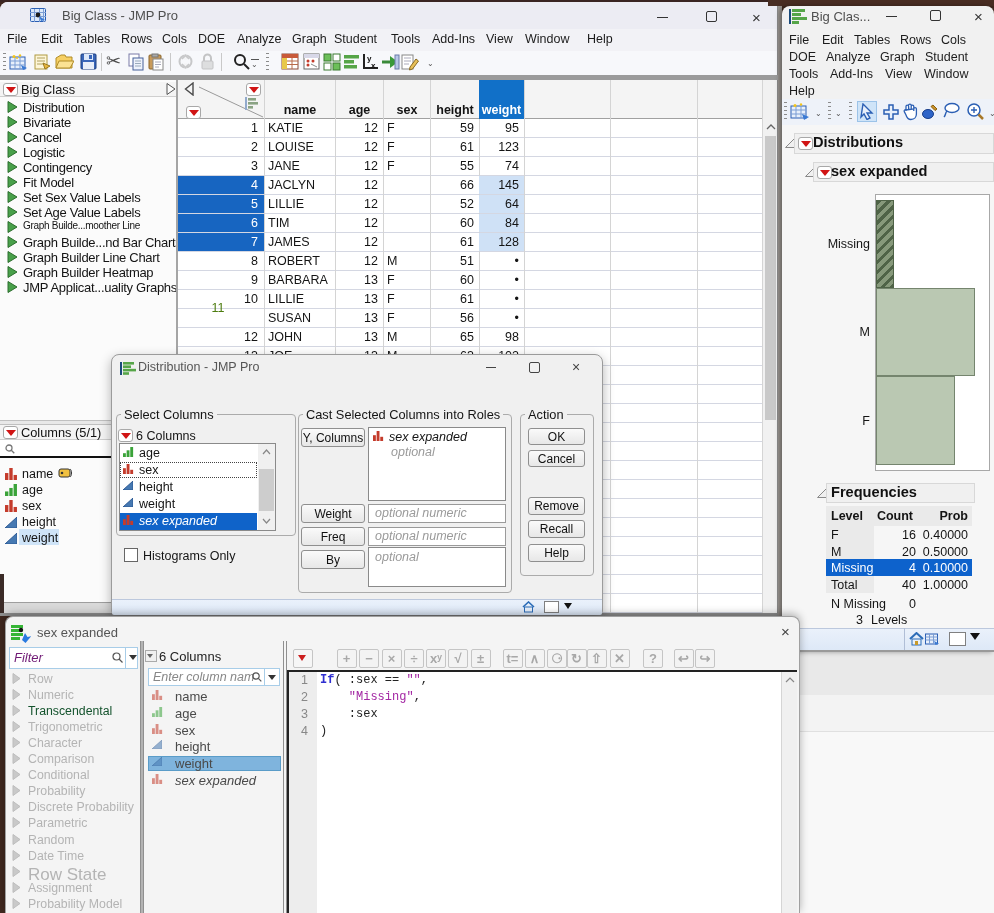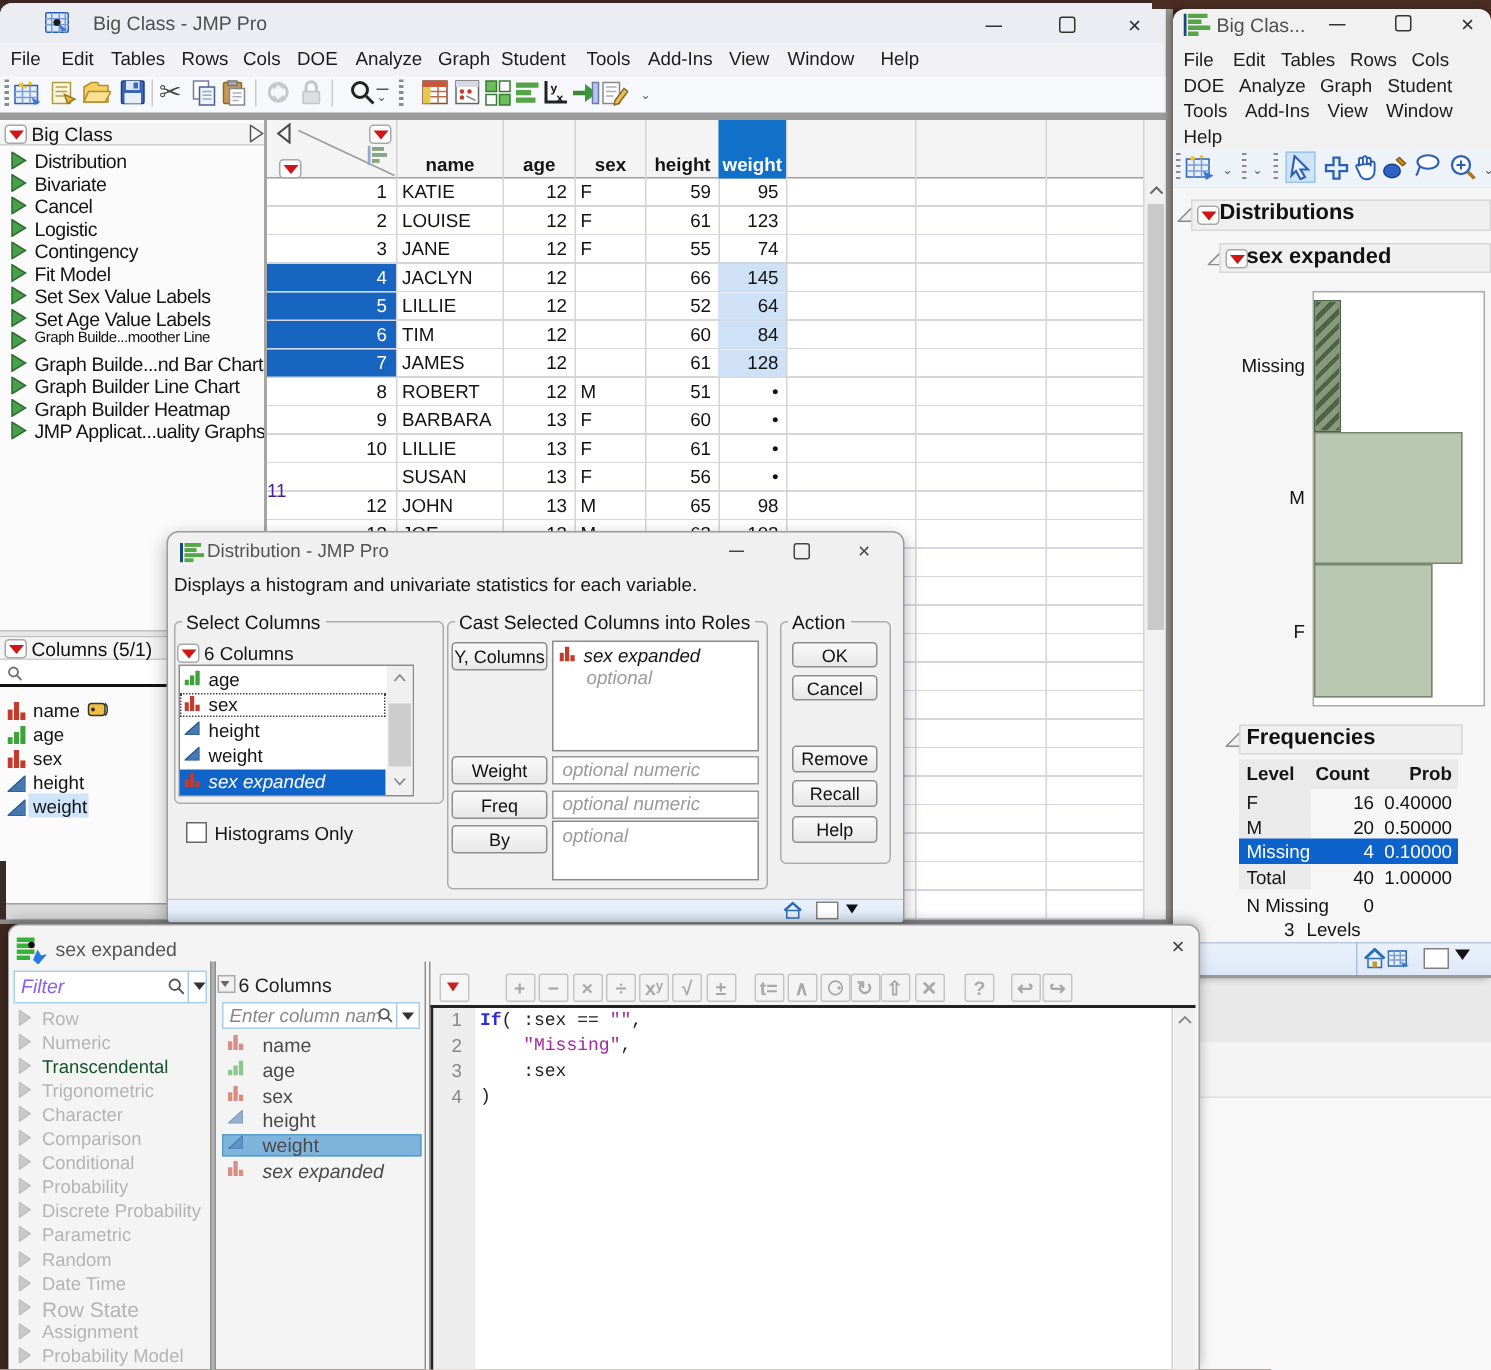--- a/index.html
+++ b/index.html
@@ -353,21 +353,21 @@
 <div class="a t" style="left:158px;top:193px;width:42px;text-align:right">13</div>
 <div class="a t" style="left:209px;top:193px">F</div>
 <div class="a t" style="left:253px;top:193px;width:43px;text-align:right">60</div>
 <div class="a t" style="left:301px;top:193px;width:40px;text-align:right">•</div>
 <div class="a t" style="left:0;top:212px;width:80px;text-align:right;color:#141414">10</div>
 <div class="a t" style="left:90px;top:212px">LILLIE</div>
 <div class="a t" style="left:158px;top:212px;width:42px;text-align:right">13</div>
 <div class="a t" style="left:209px;top:212px">F</div>
 <div class="a t" style="left:253px;top:212px;width:43px;text-align:right">61</div>
 <div class="a t" style="left:301px;top:212px;width:40px;text-align:right">•</div>
-<div class="a t" style="left:0;top:240px;width:80px;text-align:left;color:#4c1d95">11</div>
+<div class="a t" style="left:0;top:221px;width:80px;text-align:center;color:#4d7c0f">11</div>
 <div class="a t" style="left:90px;top:231px">SUSAN</div>
 <div class="a t" style="left:158px;top:231px;width:42px;text-align:right">13</div>
 <div class="a t" style="left:209px;top:231px">F</div>
 <div class="a t" style="left:253px;top:231px;width:43px;text-align:right">56</div>
 <div class="a t" style="left:301px;top:231px;width:40px;text-align:right">•</div>
 <div class="a t" style="left:0;top:250px;width:80px;text-align:right;color:#141414">12</div>
 <div class="a t" style="left:90px;top:250px">JOHN</div>
 <div class="a t" style="left:158px;top:250px;width:42px;text-align:right">13</div>
 <div class="a t" style="left:209px;top:250px">M</div>
 <div class="a t" style="left:253px;top:250px;width:43px;text-align:right">65</div>
@@ -528,21 +528,20 @@
         <rect x="3" y="0" width="11" height="2.6"></rect>
         <rect x="3" y="3.4" width="8" height="2.6"></rect>
         <rect x="3" y="6.8" width="13" height="2.6"></rect>
         <rect x="3" y="10.2" width="6" height="2.6"></rect>
       </g>
     </svg>
 <div class="a" style="left:26px;top:5px;font-size:12.5px;color:#555">Distribution - JMP Pro</div>
 <div class="a" style="left:374px;top:12px;width:10px;height:1.2px;background:#444"></div>
 <div class="a" style="left:417px;top:7px;width:9px;height:9px;border:1.2px solid #444;border-radius:2px"></div>
 <div class="a" style="left:460px;top:4px;font-size:14px;color:#444">×</div>
-<div class="a t" style="left:4px;top:28px">Displays a histogram and univariate statistics for each variable.</div>
 <fieldset class="a" style="left:4px;top:52px;width:178px;height:127px;border:1px solid #ababab;border-radius:4px;margin:0;padding:0">
       <legend style="font-size:12.8px;color:#141414;margin-left:4px;padding:0 3px">Select Columns</legend>
     </fieldset>
 <div class="a rt" style="left:6px;top:74px"></div>
 <div class="a t" style="left:24px;top:74px">6 Columns</div>
 <div class="a" style="left:7px;top:88px;width:157px;height:88px;background:#fff;border:1px solid #8a8a8a;box-sizing:border-box"></div>
 <svg class="a" width="11" height="10" style="left:11px;top:92px;opacity:1.0">
       <g fill="#3aa339">
         <rect x="0" y="6.2" width="2.8600000000000003" height="3.8"></rect>
         <rect x="3.6300000000000003" y="3.3000000000000003" width="2.8600000000000003" height="6.7"></rect>
@@ -632,21 +631,21 @@
         <rect x="0" y="5" width="10" height="3"></rect>
         <rect x="0" y="9" width="12" height="3"></rect>
         <rect x="0" y="13" width="9" height="3"></rect>
       </g>
       <circle cx="10" cy="6" r="2.2" fill="#111"></circle>
       <path d="M11 16l3-7 2.5 4 4-1-6 7z" fill="#2a7ae0"></path>
     </svg>
 <div class="a" style="left:31px;top:8px;font-size:13px;color:#555">sex expanded</div>
 <div class="a" style="left:775px;top:6px;font-size:15px;color:#444">×</div>
 <div class="a" style="left:3px;top:30px;width:129px;height:22px;background:#fff;border:1px solid #a8cde8;box-sizing:border-box"></div>
-<div class="a t i" style="left:8px;top:33px;color:#8b5cf6;font-size:13px">Filter</div>
+<div class="a t i" style="left:8px;top:33px;color:#701a75;font-size:13px">Filter</div>
 <svg class="a" width="12" height="12" style="left:106px;top:35px">
       <circle cx="4.5" cy="4.5" r="3.5" fill="none" stroke="#555" stroke-width="1.2"></circle>
       <path d="M7 7l3.5 3.5" stroke="#555" stroke-width="1.2"></path>
     </svg>
 <div class="a" style="left:119px;top:30px;width:1px;height:22px;background:#a8cde8"></div>
 <div class="a" style="left:123px;top:38px;width:0;height:0;border:4px solid transparent;border-top:5px solid #333"></div>
 <svg class="a" width="9" height="11" style="left:6px;top:55.5px">
       <polygon points="1,0.5 8,5.5 1,10.5" fill="#c9c9c9" stroke="#bdbdbd"></polygon>
     </svg>
 <div class="a" style="left:22px;top:54.5px;font-size:12.3px;color:#b4b4b4;white-space:nowrap">Row</div>
@@ -690,21 +689,21 @@
       <polygon points="1,0.5 8,5.5 1,10.5" fill="#c9c9c9" stroke="#bdbdbd"></polygon>
     </svg>
 <div class="a" style="left:22px;top:215.49999999999994px;font-size:12.3px;color:#b4b4b4;white-space:nowrap">Random</div>
 <svg class="a" width="9" height="11" style="left:6px;top:232.59999999999994px">
       <polygon points="1,0.5 8,5.5 1,10.5" fill="#c9c9c9" stroke="#bdbdbd"></polygon>
     </svg>
 <div class="a" style="left:22px;top:231.59999999999994px;font-size:12.3px;color:#b4b4b4;white-space:nowrap">Date Time</div>
 <svg class="a" width="9" height="11" style="left:6px;top:248.69999999999993px">
       <polygon points="1,0.5 8,5.5 1,10.5" fill="#c9c9c9" stroke="#bdbdbd"></polygon>
     </svg>
-<div class="a" style="left:22px;top:247.69999999999993px;font-size:14px;color:#b4b4b4;white-space:nowrap">Row State</div>
+<div class="a" style="left:22px;top:247.69999999999993px;font-size:17px;color:#b4b4b4;white-space:nowrap">Row State</div>
 <svg class="a" width="9" height="11" style="left:6px;top:264.79999999999995px">
       <polygon points="1,0.5 8,5.5 1,10.5" fill="#c9c9c9" stroke="#bdbdbd"></polygon>
     </svg>
 <div class="a" style="left:22px;top:263.79999999999995px;font-size:12.3px;color:#b4b4b4;white-space:nowrap">Assignment</div>
 <svg class="a" width="9" height="11" style="left:6px;top:280.9px">
       <polygon points="1,0.5 8,5.5 1,10.5" fill="#c9c9c9" stroke="#bdbdbd"></polygon>
     </svg>
 <div class="a" style="left:22px;top:279.9px;font-size:12.3px;color:#b4b4b4;white-space:nowrap">Probability Model</div>
 
 <div class="a" style="left:134px;top:24px;width:4px;height:273px;background:#b3b3b3;border-left:1px solid #8f8f8f;border-right:1px solid #8f8f8f;box-sizing:border-box"></div>

